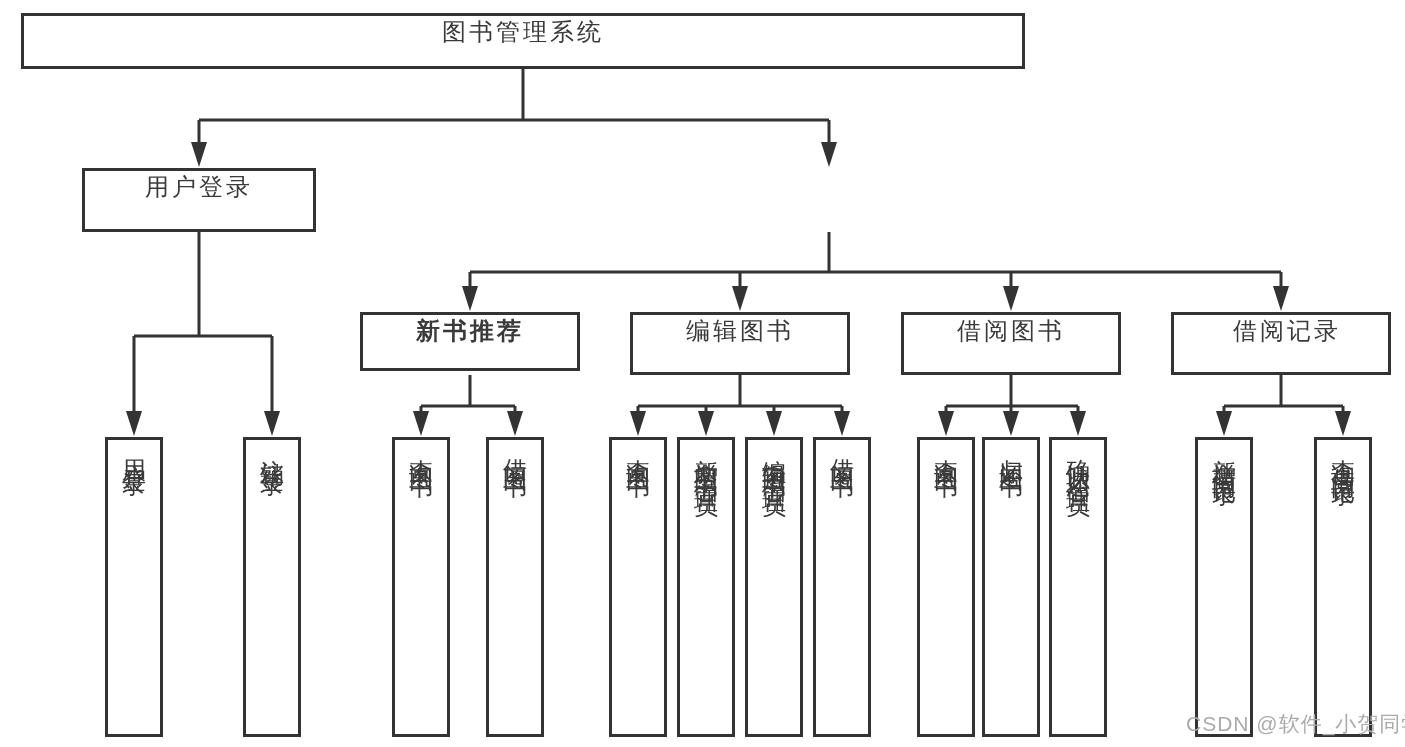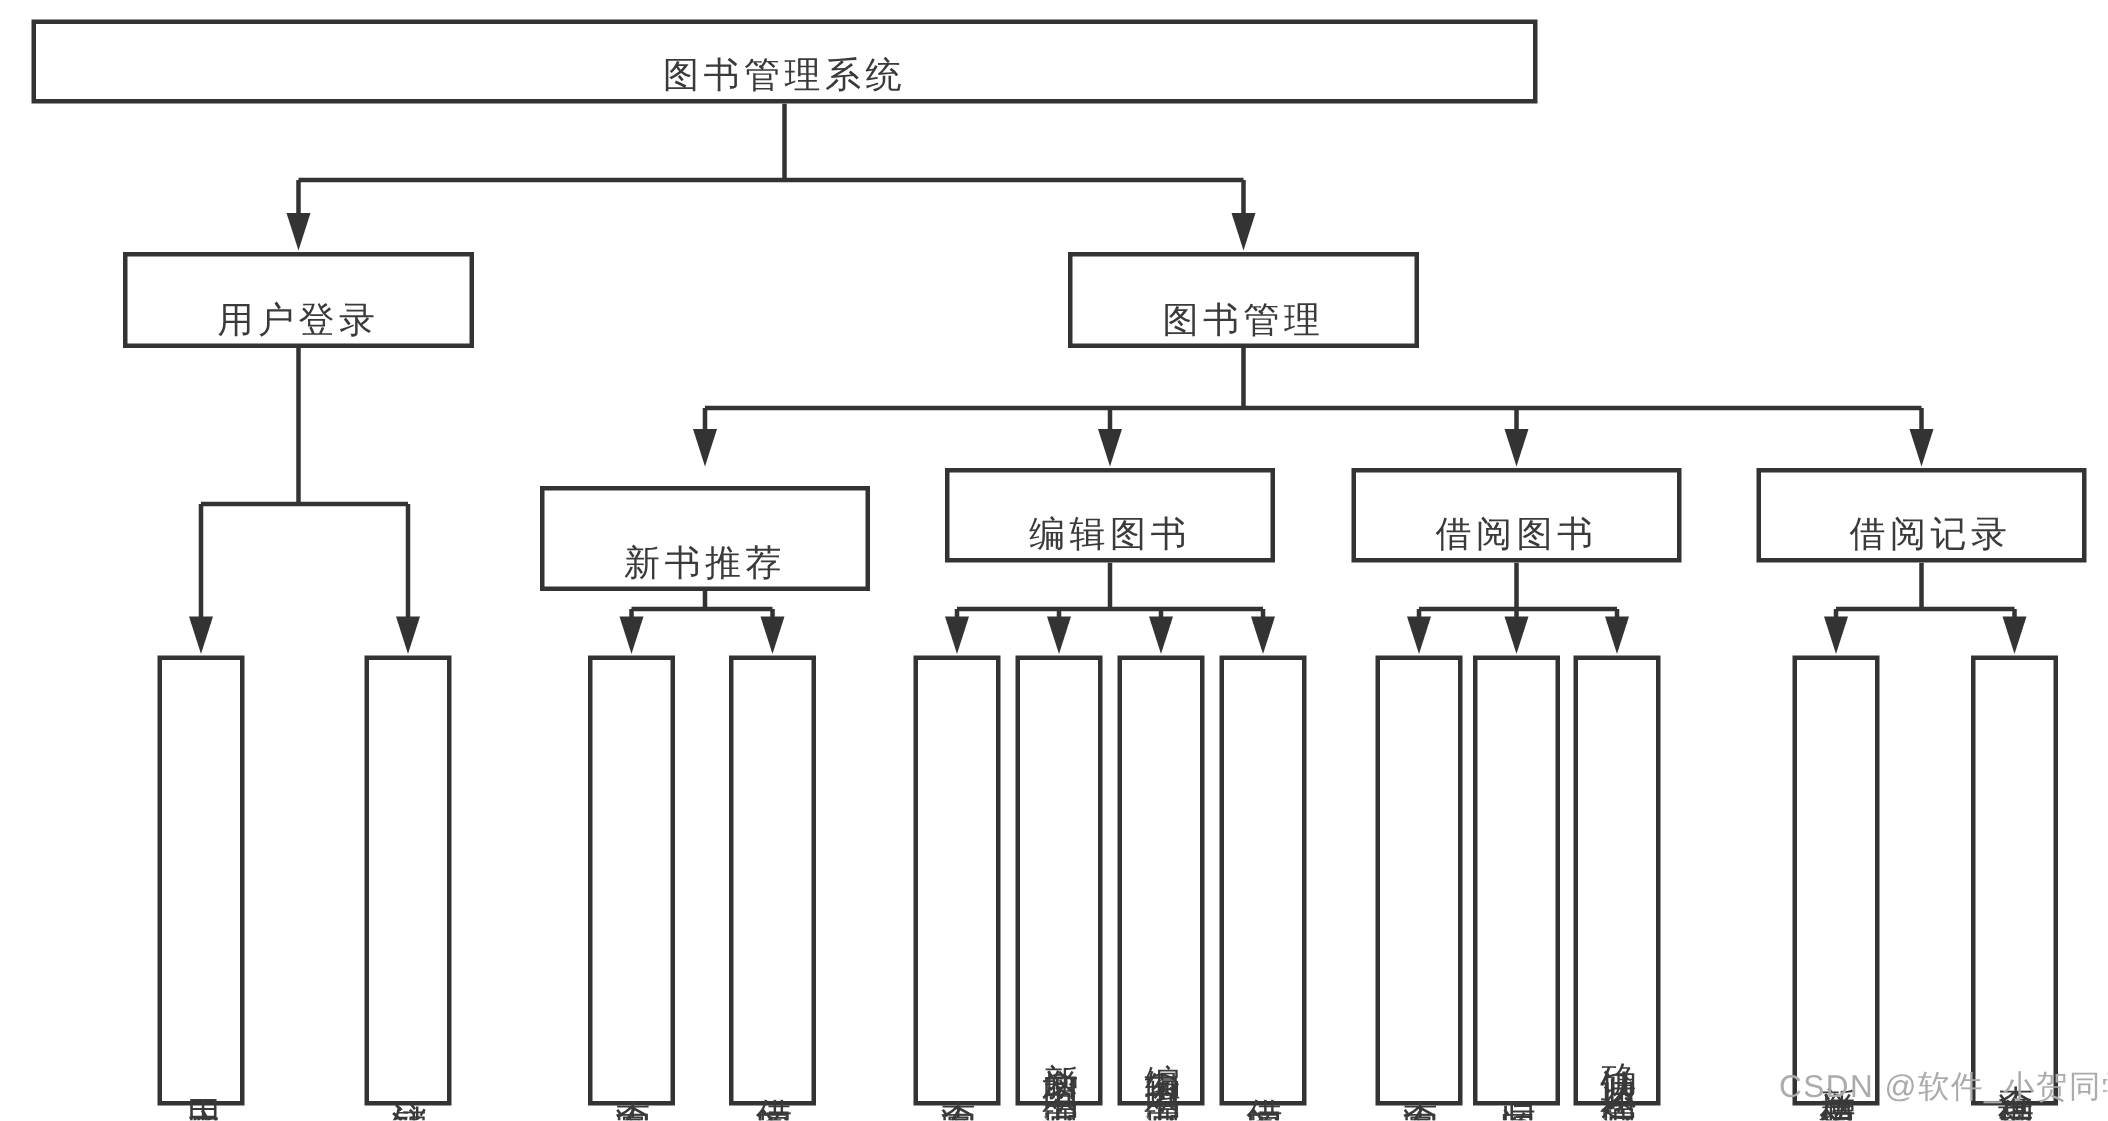--- a/index.html
+++ b/index.html
@@ -12,21 +12,21 @@
     color: #333333;
     overflow: hidden;
   }
   .wires { position: absolute; left: 0; top: 0; z-index: 1; }
   .box {
     position: absolute;
     box-sizing: border-box;
     border: 3px solid #333333;
     background: #ffffff;
     display: flex;
-    align-items: flex-end;
+    align-items: flex-start;
     justify-content: center;
     z-index: 2;
   }
   .h-label {
     font-size: 24px;
     letter-spacing: 3px;
     color: #3a3a3a;
     white-space: nowrap;
   }
   .leaf { top: 437px; width: 58px; height: 300px; }
@@ -97,25 +97,22 @@
     </g>
   </svg>
 
   <div class="box" style="left:21px; top:13px; width:1004px; height:56px;">
     <span class="h-label">图书管理系统</span>
   </div>
 
   <div class="box" style="left:82px; top:168px; width:234px; height:64px;">
     <span class="h-label">用户登录</span>
   </div>
-  <div class="box" style="left:712px; top:168px; width:234px; height:64px;">
-    <span class="h-label">图书管理</span>
-  </div>
 
-  <div class="box" style="left:360px; top:324px; width:220px; height:70px;">
+  <div class="box" style="left:360px; top:312px; width:220px; height:59px;font-weight:bold;">
     <span class="h-label">新书推荐</span>
   </div>
   <div class="box" style="left:630px; top:312px; width:220px; height:63px;">
     <span class="h-label">编辑图书</span>
   </div>
   <div class="box" style="left:901px; top:312px; width:220px; height:63px;">
     <span class="h-label">借阅图书</span>
   </div>
   <div class="box" style="left:1171px; top:312px; width:220px; height:63px;padding-left:12px;">
     <span class="h-label">借阅记录</span>

